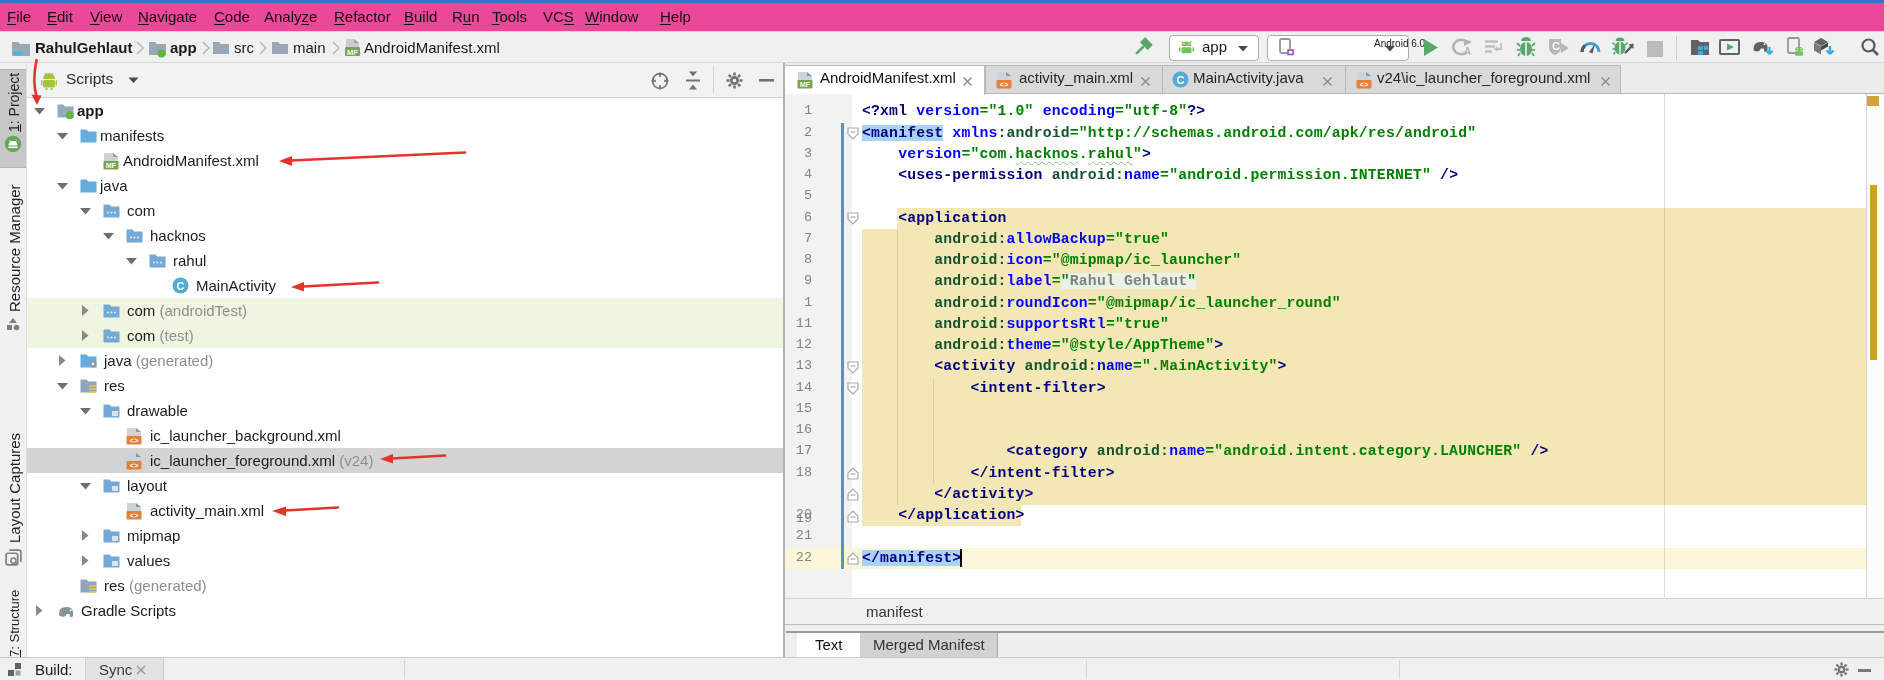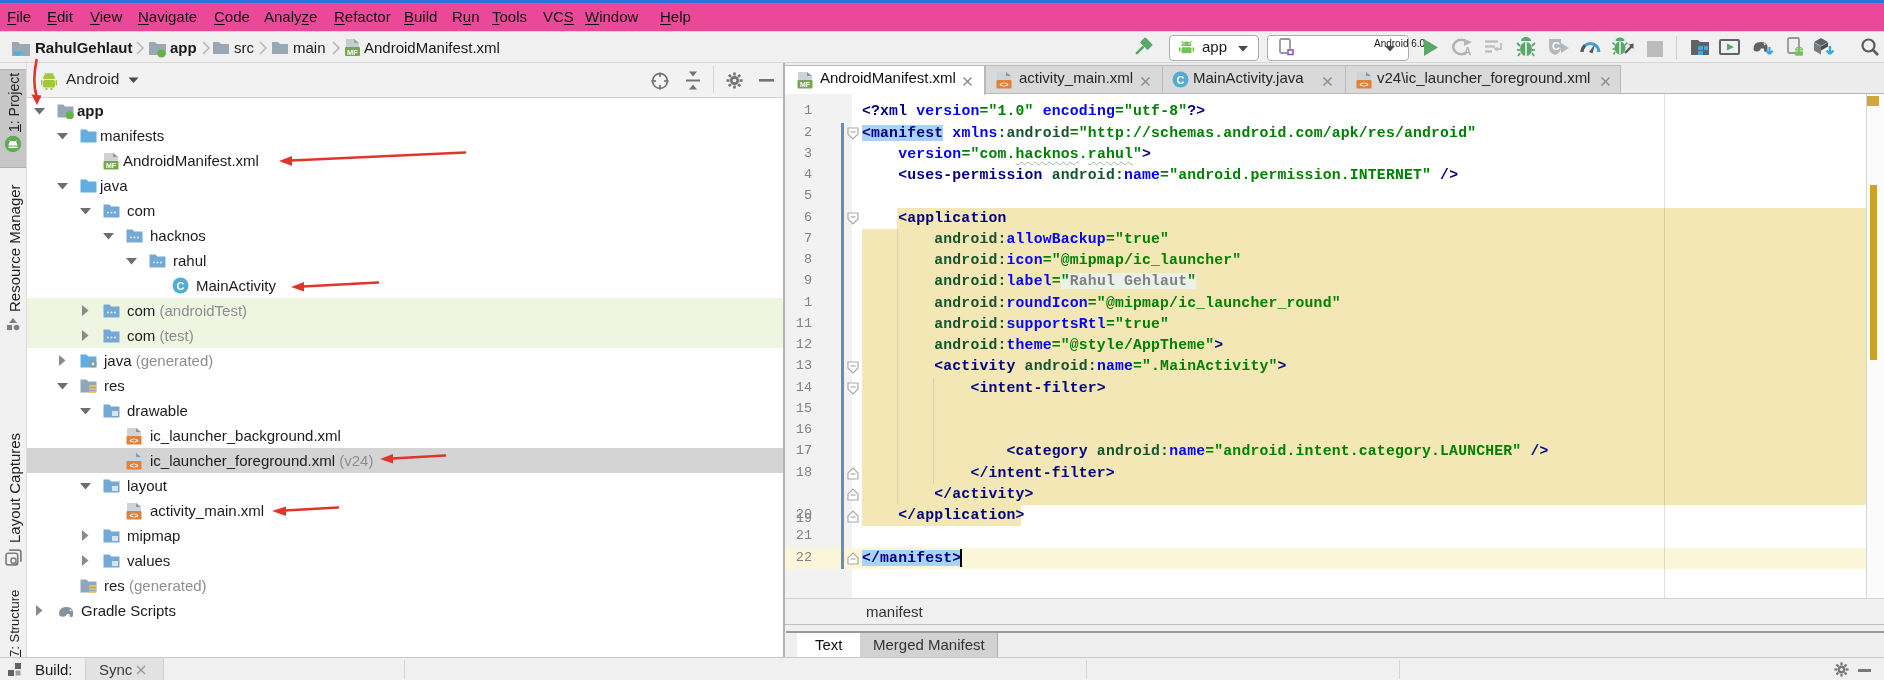--- a/index.html
+++ b/index.html
@@ -252,21 +252,21 @@
       <svg class="abs" style="left:14px;top:8px" width="16" height="19" viewBox="0 0 16 19">
         <path d="M2 8 a6 6 0 0 1 12 0 z" fill="#a4c639"></path>
         <line x1="4" y1="2.2" x2="5.8" y2="4.2" stroke="#a4c639" stroke-width="1.3"></line>
         <line x1="12" y1="2.2" x2="10.2" y2="4.2" stroke="#a4c639" stroke-width="1.3"></line>
         <rect x="2" y="9" width="12" height="7.5" rx="1.5" fill="#a4c639"></rect>
         <rect x="0" y="9" width="1.4" height="5.5" rx="0.7" fill="#a4c639"></rect>
         <rect x="14.6" y="9" width="1.4" height="5.5" rx="0.7" fill="#a4c639"></rect>
         <rect x="4.5" y="17" width="2" height="2" fill="#a4c639"></rect>
         <rect x="9.5" y="17" width="2" height="2" fill="#a4c639"></rect>
       </svg>
-      <span class="abs" style="left:39px;top:7px;font-size:15.5px;color:#2b2b2b;">Android</span>
+      <span class="abs" style="left:39px;top:7px;font-size:15.5px;color:#2b2b2b;">Scripts</span>
       <svg class="abs" style="left:101px;top:14px" width="11" height="7" viewBox="0 0 11 7">
           <polygon points="0.5,0.5 10.5,0.5 5.5,6" fill="#4a4a4a"></polygon>
         </svg>
       <svg class="abs" style="left:624px;top:9px" width="18" height="18" viewBox="0 0 18 18">
         <circle cx="9" cy="9" r="7.4" fill="none" stroke="#6f7577" stroke-width="1.7"></circle>
         <line x1="9" y1="0.5" x2="9" y2="5" stroke="#6f7577" stroke-width="1.7"></line>
         <line x1="9" y1="13" x2="9" y2="17.5" stroke="#6f7577" stroke-width="1.7"></line>
         <line x1="0.5" y1="9" x2="5" y2="9" stroke="#6f7577" stroke-width="1.7"></line>
         <line x1="13" y1="9" x2="17.5" y2="9" stroke="#6f7577" stroke-width="1.7"></line>
       </svg>

